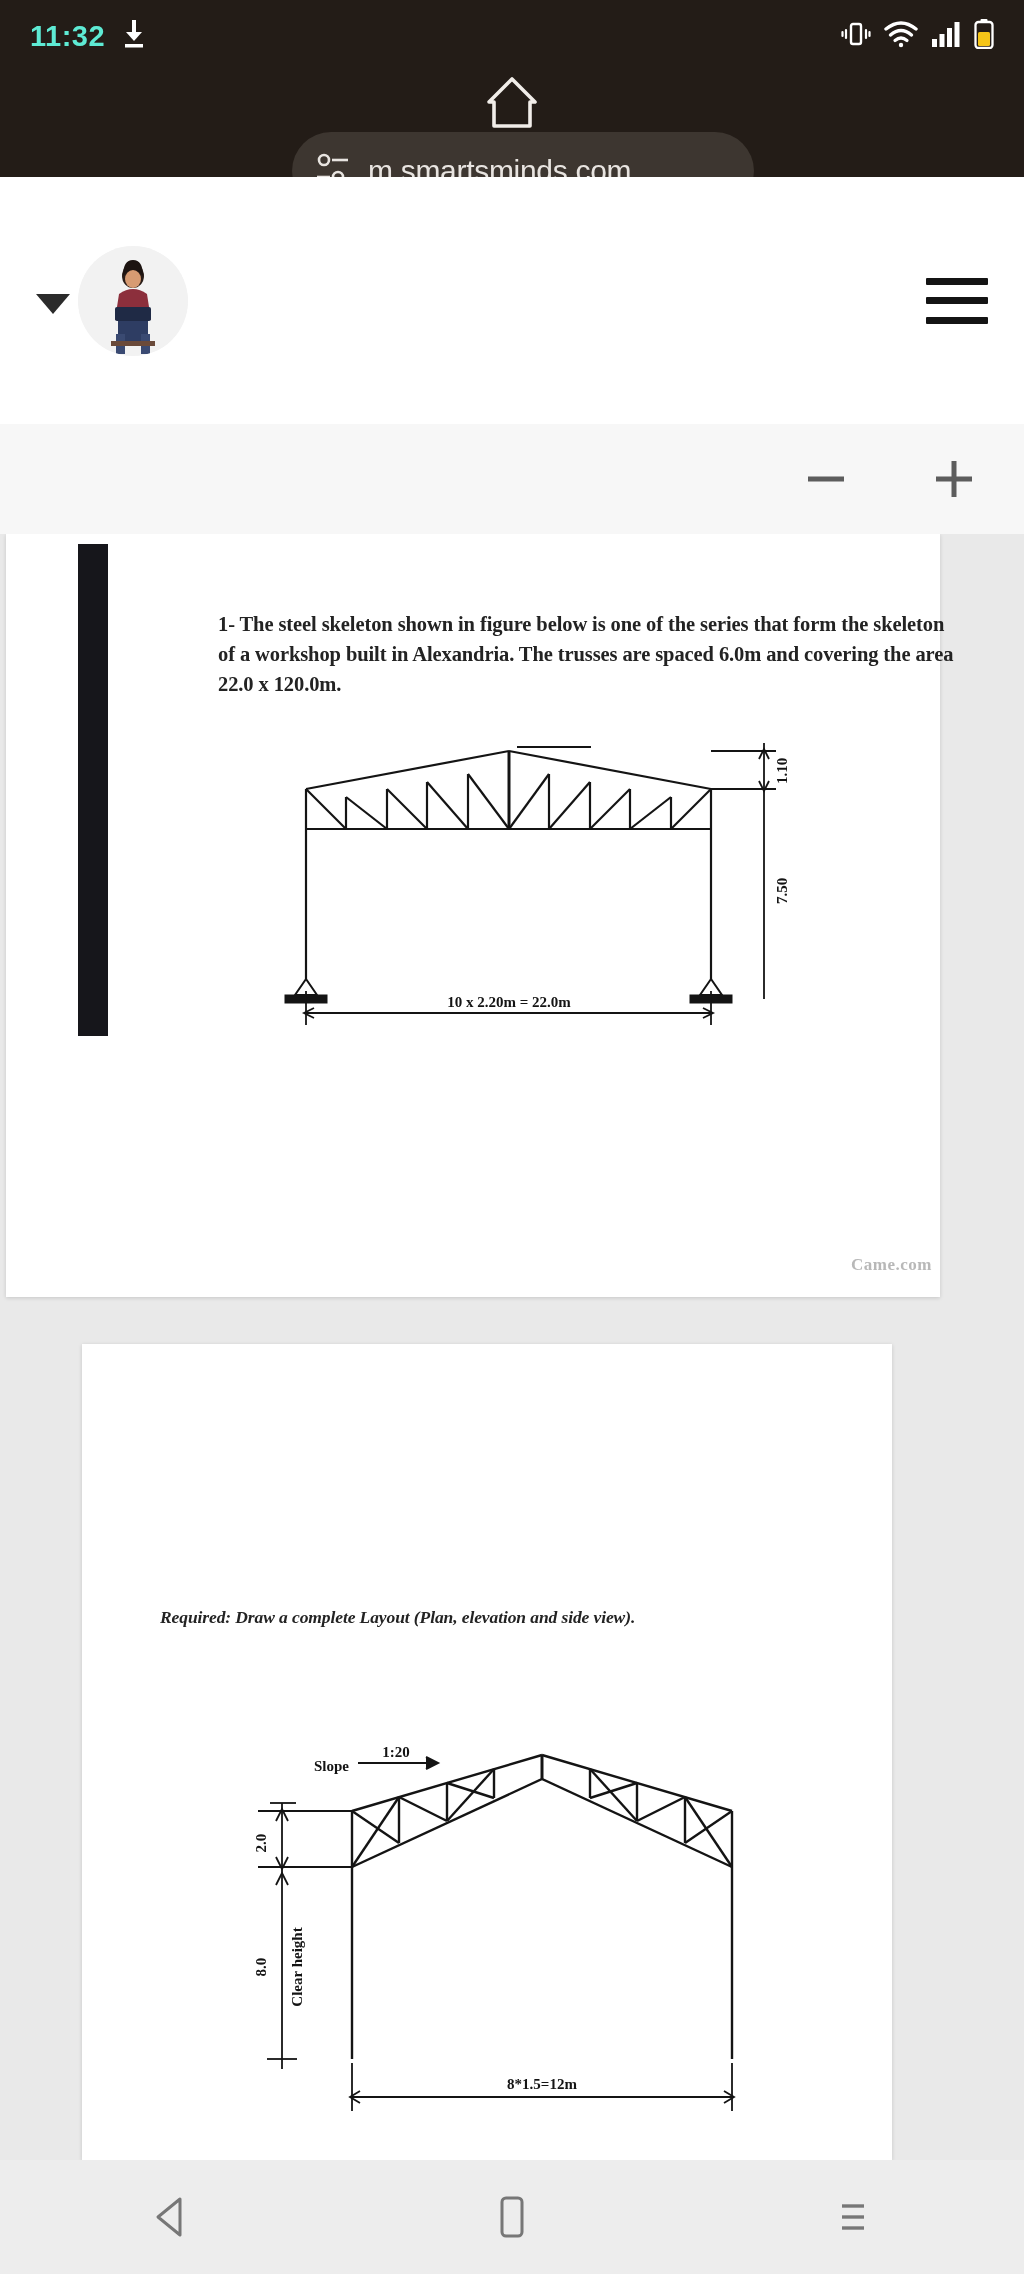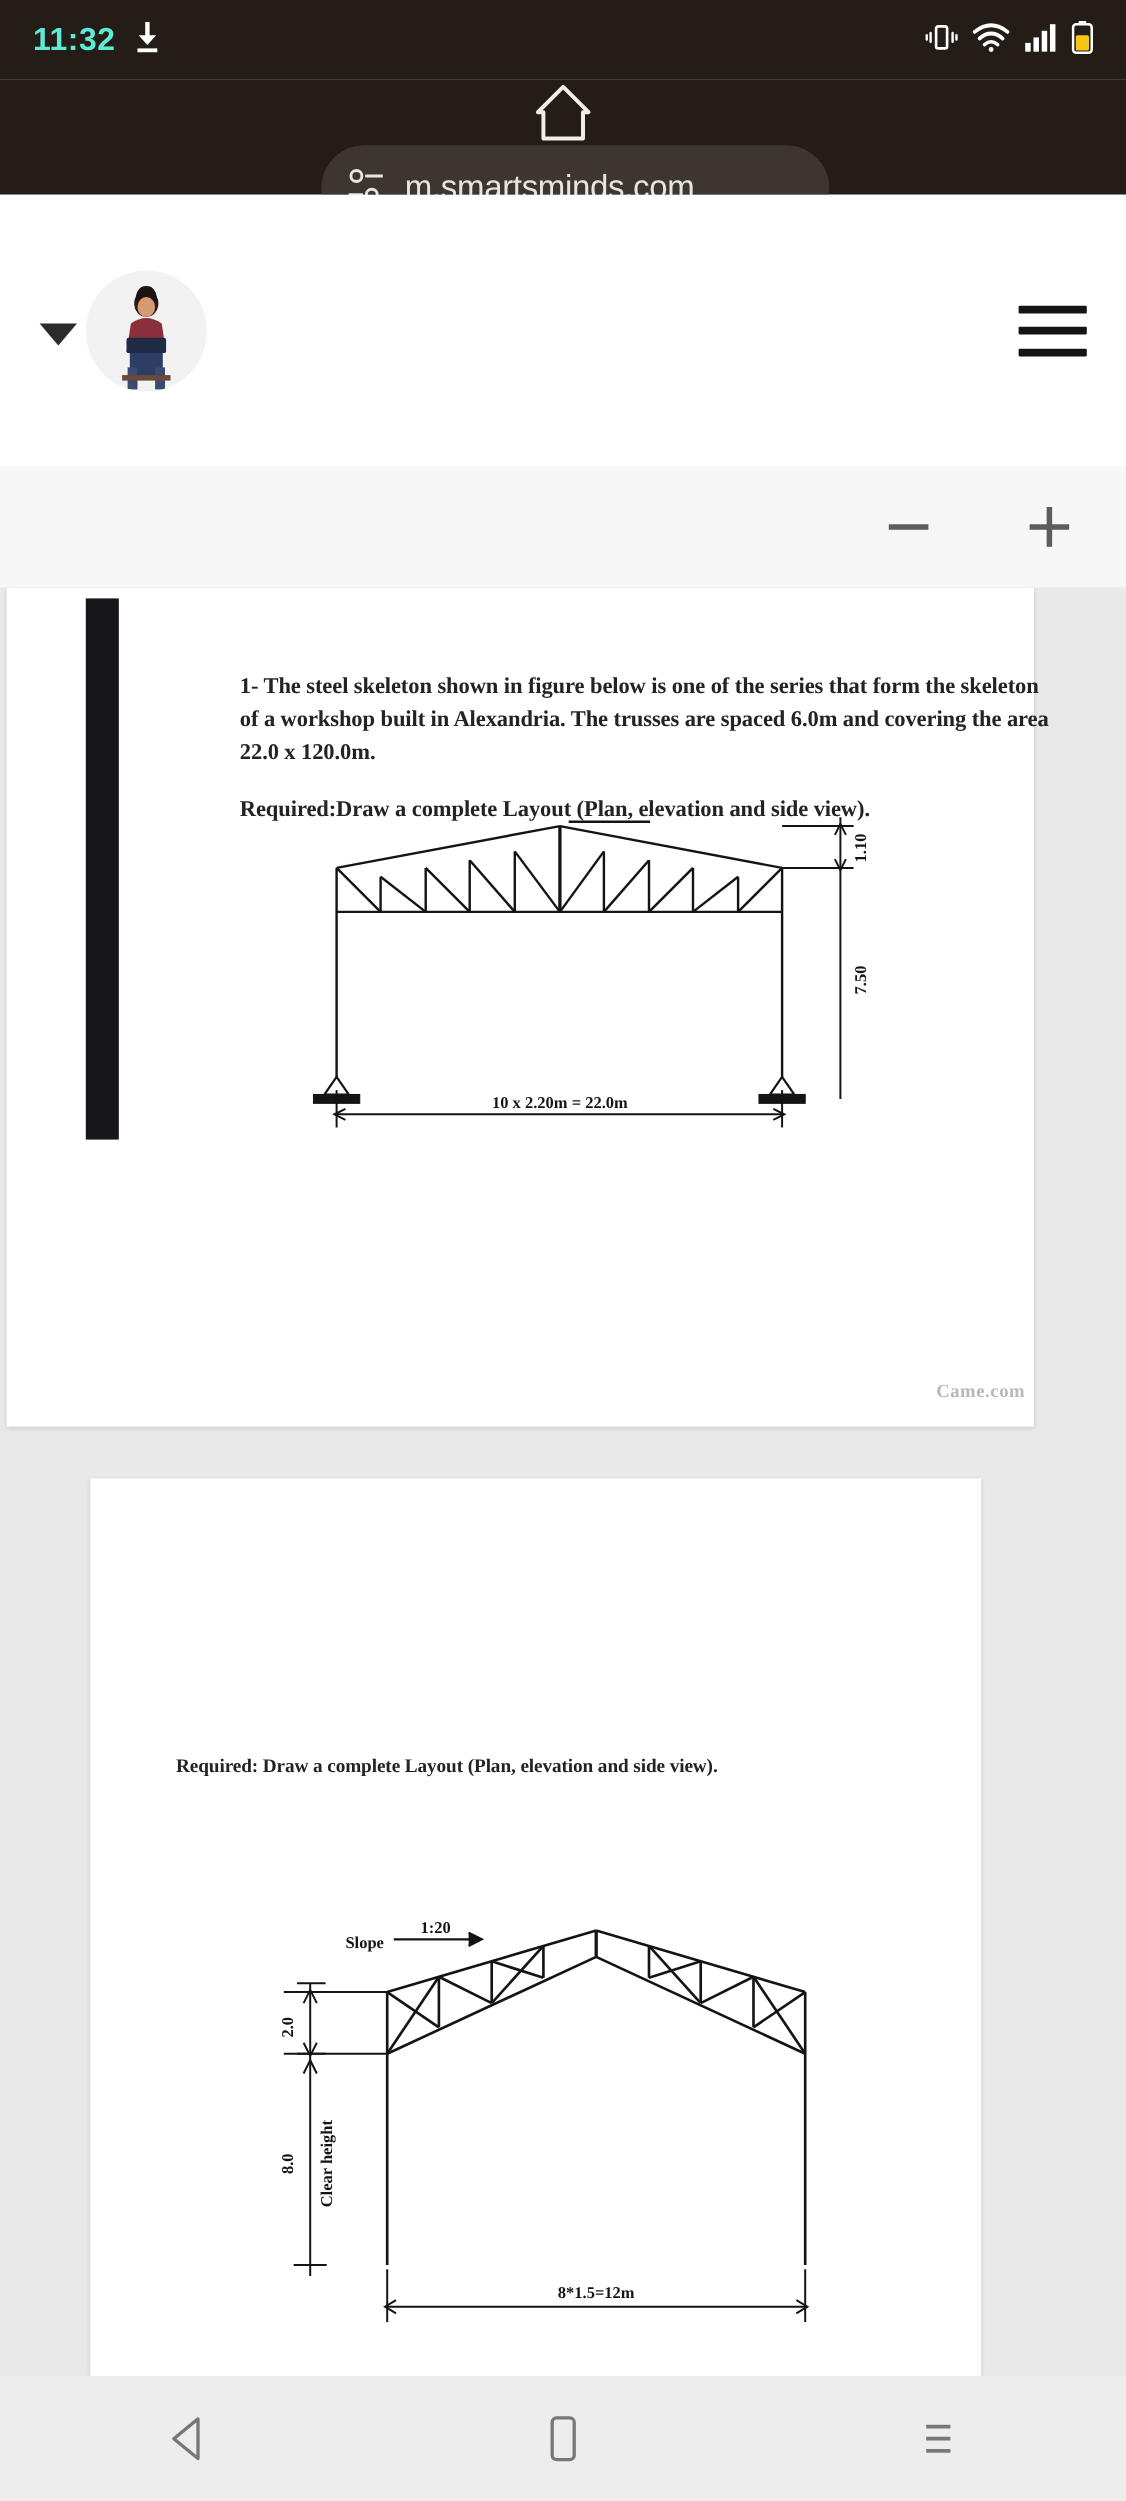--- a/index.html
+++ b/index.html
@@ -187,21 +187,21 @@
     font-size: 20.5px;
   }
   .p1-req { margin-top: 22px; }
 
   .p2-text {
     position: absolute;
     top: 225px; left: 78px;
     width: 660px;
     font-size: 17.5px;
   }
-  .p2-req { margin-top: 24px; }
+  .p2-req { margin-top: 36px; font-style: italic; }
 
   .watermark {
     position: absolute;
     bottom: 22px; right: 8px;
     font-family: "Liberation Serif", serif;
     font-size: 17px;
     color: #b8b8b8;
     letter-spacing: 0.5px;
     white-space: nowrap;
     font-weight: bold;
@@ -349,21 +349,20 @@
   </div>
 </div>
 
 <div class="doc-area">
 
   <div class="page page1">
     <div class="page1-spine"></div>
 
     <div class="p1-text doc-text">
       <div>1- The steel skeleton shown in figure below is one of the series that form the skeleton of a workshop built in Alexandria. The trusses are spaced 6.0m and covering the area 22.0 x 120.0m.</div>
-      <div class="p1-req">Required:Draw a complete Layout (Plan, elevation and side view).</div>
     </div>
 
     <svg class="fig fig1" viewBox="0 0 600 310">
       <g stroke="#141414" fill="none" stroke-width="2.2">
 
         <line x1="75" y1="60" x2="75" y2="250"></line>
 
         <line x1="480" y1="60" x2="480" y2="250"></line>
 
         <line x1="75" y1="100" x2="480" y2="100"></line>

